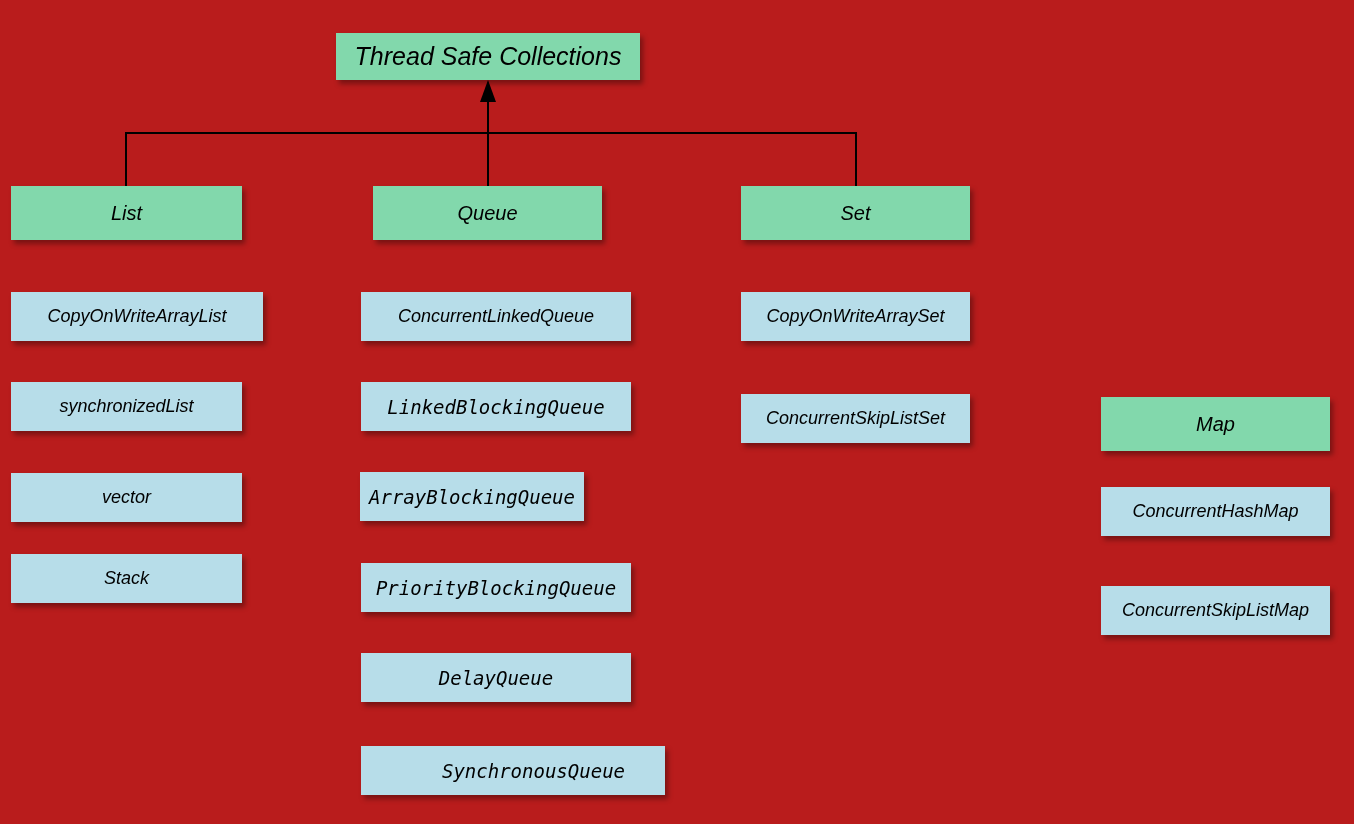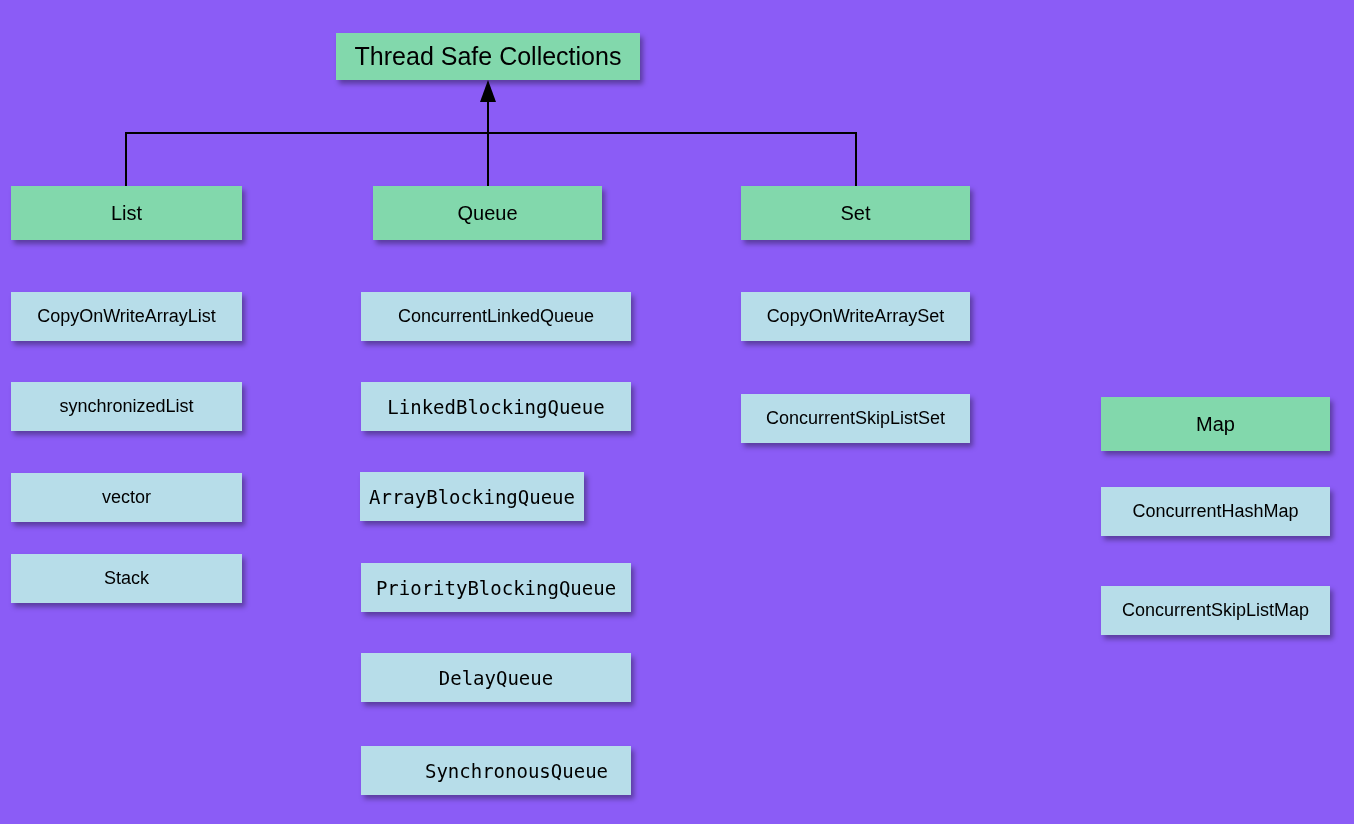--- a/index.html
+++ b/index.html
@@ -4,24 +4,25 @@
 <style>
   html, body {
     margin: 0;
     padding: 0;
     background: #ffffff;
   }
   .canvas {
     position: relative;
     width: 1354px;
     height: 824px;
-    background: #8b5cf6;
+    background: #b91c1c;
     overflow: hidden;
     font-family: "Liberation Sans", sans-serif;
     color: #000000;
+    font-style: italic;
   }
   .box {
     position: absolute;
     display: flex;
     align-items: center;
     justify-content: center;
     text-align: center;
     box-shadow: 3px 4px 5px rgba(0, 0, 0, 0.35);
     box-sizing: border-box;
     white-space: nowrap;
@@ -69,21 +70,21 @@
   <div class="line h" style="left:125px; top:132px; width:732px;"></div>
   <div class="line v" style="left:125px; top:132px; height:55px;"></div>
   <div class="line v" style="left:487px; top:132px; height:55px;"></div>
   <div class="line v" style="left:855px; top:132px; height:55px;"></div>
   <div class="line v" style="left:487px; top:98px; height:36px;"></div>
   <div class="arrowhead-up" style="left:480px; top:80px;"></div>
 
   <div class="box category" style="left:11px; top:186px; width:231px; height:54px;">
     <span>List</span>
   </div>
-  <div class="box item" style="left:11px; top:292px; width:231px; height:49px;">
+  <div class="box item" style="left:11px; top:292px; width:252px; height:49px;">
     <span>CopyOnWriteArrayList</span>
   </div>
   <div class="box item" style="left:11px; top:382px; width:231px; height:49px;">
     <span>synchronizedList</span>
   </div>
   <div class="box item" style="left:11px; top:473px; width:231px; height:49px;">
     <span>vector</span>
   </div>
   <div class="box item" style="left:11px; top:554px; width:231px; height:49px;">
     <span>Stack</span>
@@ -100,21 +101,21 @@
   </div>
   <div class="box item mono" style="left:360px; top:472px; width:224px; height:49px;">
     <span>ArrayBlockingQueue</span>
   </div>
   <div class="box item mono" style="left:361px; top:563px; width:270px; height:49px;">
     <span>PriorityBlockingQueue</span>
   </div>
   <div class="box item mono" style="left:361px; top:653px; width:270px; height:49px;">
     <span>DelayQueue</span>
   </div>
-  <div class="box item mono" style="left:361px; top:746px; width:270px; height:49px;padding-left:41px;">
+  <div class="box item mono" style="left:361px; top:746px; width:304px; height:49px;padding-left:41px;">
     <span>SynchronousQueue</span>
   </div>
 
   <div class="box category" style="left:741px; top:186px; width:229px; height:54px;">
     <span>Set</span>
   </div>
   <div class="box item" style="left:741px; top:292px; width:229px; height:49px;">
     <span>CopyOnWriteArraySet</span>
   </div>
   <div class="box item" style="left:741px; top:382px; width:229px; height:49px;margin-top:12px;">

